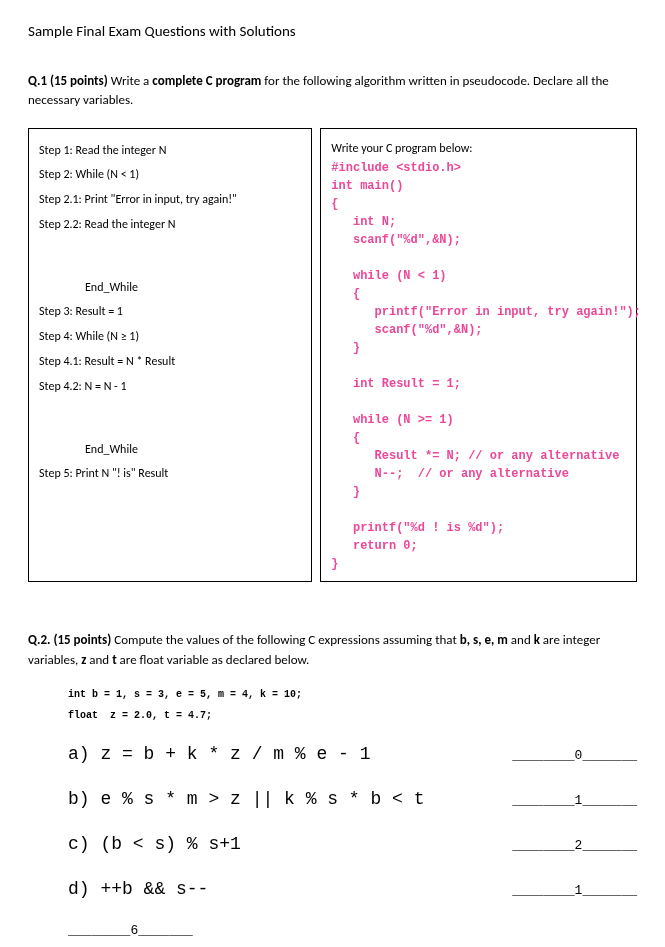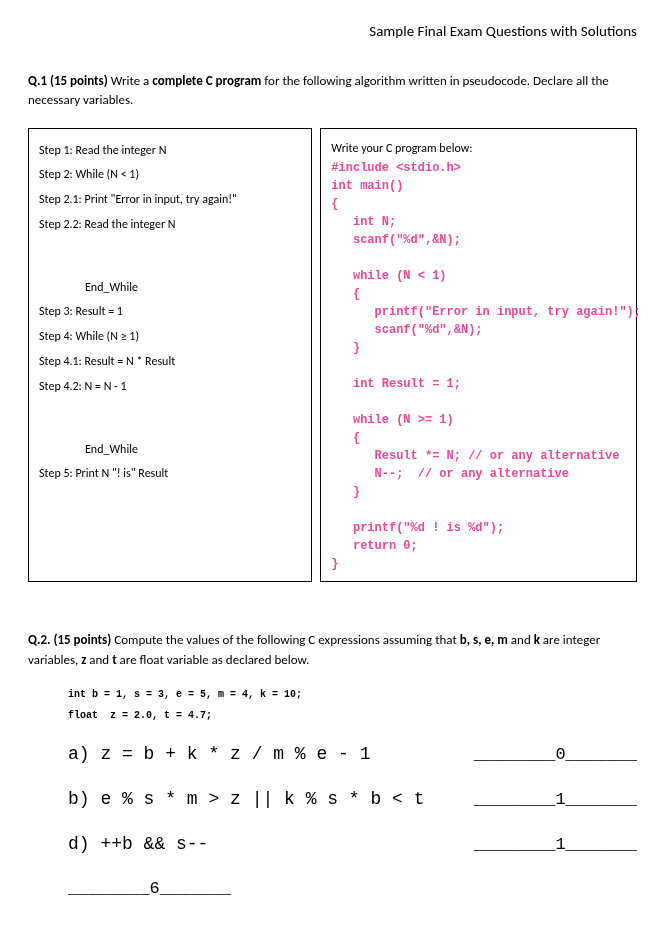--- a/index.html
+++ b/index.html
@@ -7,21 +7,21 @@
     background: #fff;
     color: #000;
     margin: 0;
     padding: 20px 28px;
     width: 665px;
     box-sizing: border-box;
     font-size: 13px;
     line-height: 1.5;
   }
   .title {
-    text-align: right;
+    text-align: left;
     font-size: 15px;
     margin-bottom: 28px;
   }
   .q-prompt {
     margin-bottom: 18px;
   }
   .cols {
     display: flex;
     gap: 8px;
     margin-bottom: 40px;
@@ -58,21 +58,21 @@
     justify-content: space-between;
     align-items: baseline;
     margin: 18px 0 18px 40px;
   }
   .expr {
     font-family: "Courier New", monospace;
     font-size: 18px;
   }
   .blank {
     font-family: "Courier New", monospace;
-    font-size: 17px;
+    font-size: 13px;
     letter-spacing: 0;
     white-space: pre;
   }
   .q2-block { margin-top: 48px; }
 </style>
 </head>
 <body>
 
 <div class="title">Sample Final Exam Questions with Solutions</div>
 
@@ -133,20 +133,24 @@
   <div id="expr-list">
       <div class="expr-row">
         <span class="expr">a) z = b + k * z / m % e - 1</span>
         <span class="blank">________0_______</span>
       </div>
       <div class="expr-row">
         <span class="expr">b) e % s * m &gt; z || k % s * b &lt; t</span>
         <span class="blank">________1_______</span>
       </div>
       <div class="expr-row">
+        <span class="expr">c) (b &lt; s) % s+1</span>
+        <span class="blank">________2_______</span>
+      </div>
+      <div class="expr-row">
         <span class="expr">d) ++b  &amp;&amp;  s--</span>
         <span class="blank">________1_______</span>
       </div>
       <div class="expr-row">
         <span class="blank">________6_______</span>
       </div>
     </div>
 </div>
 
 </body></html>

